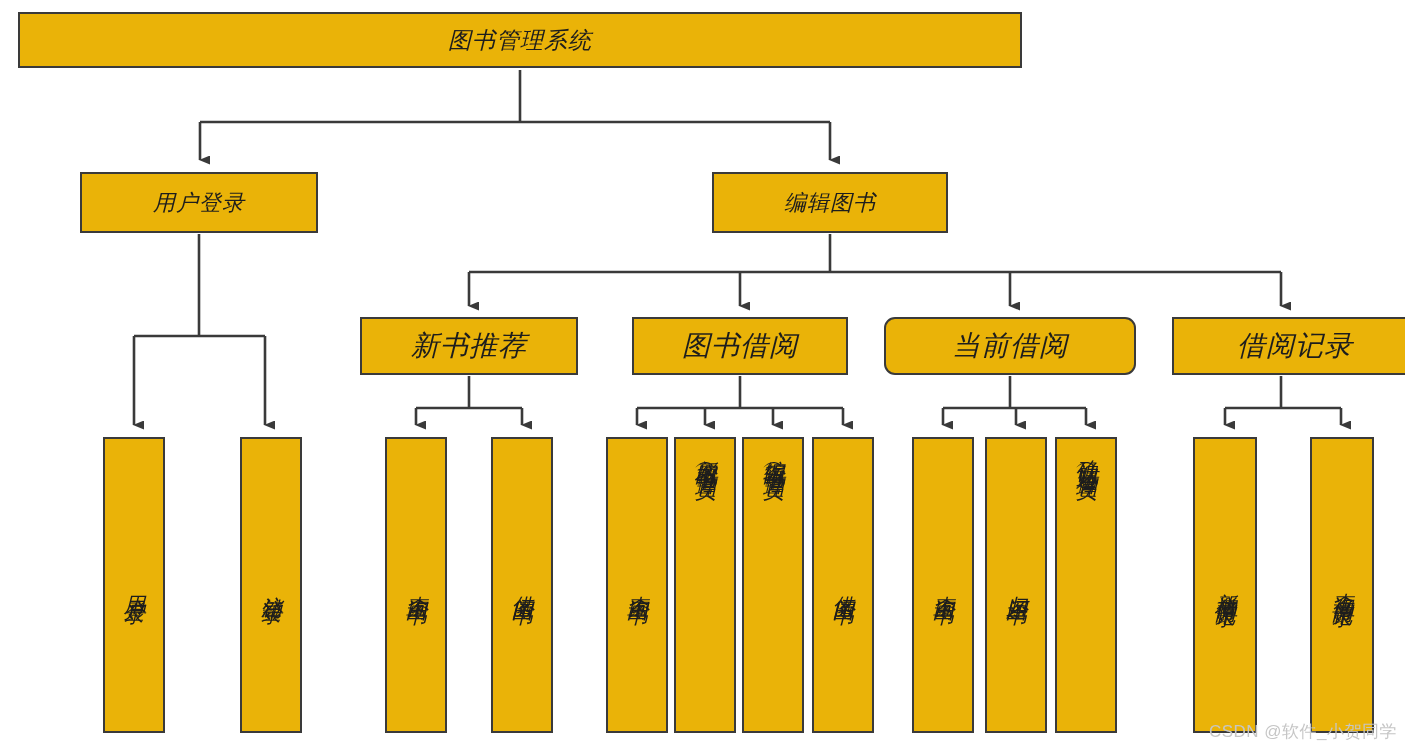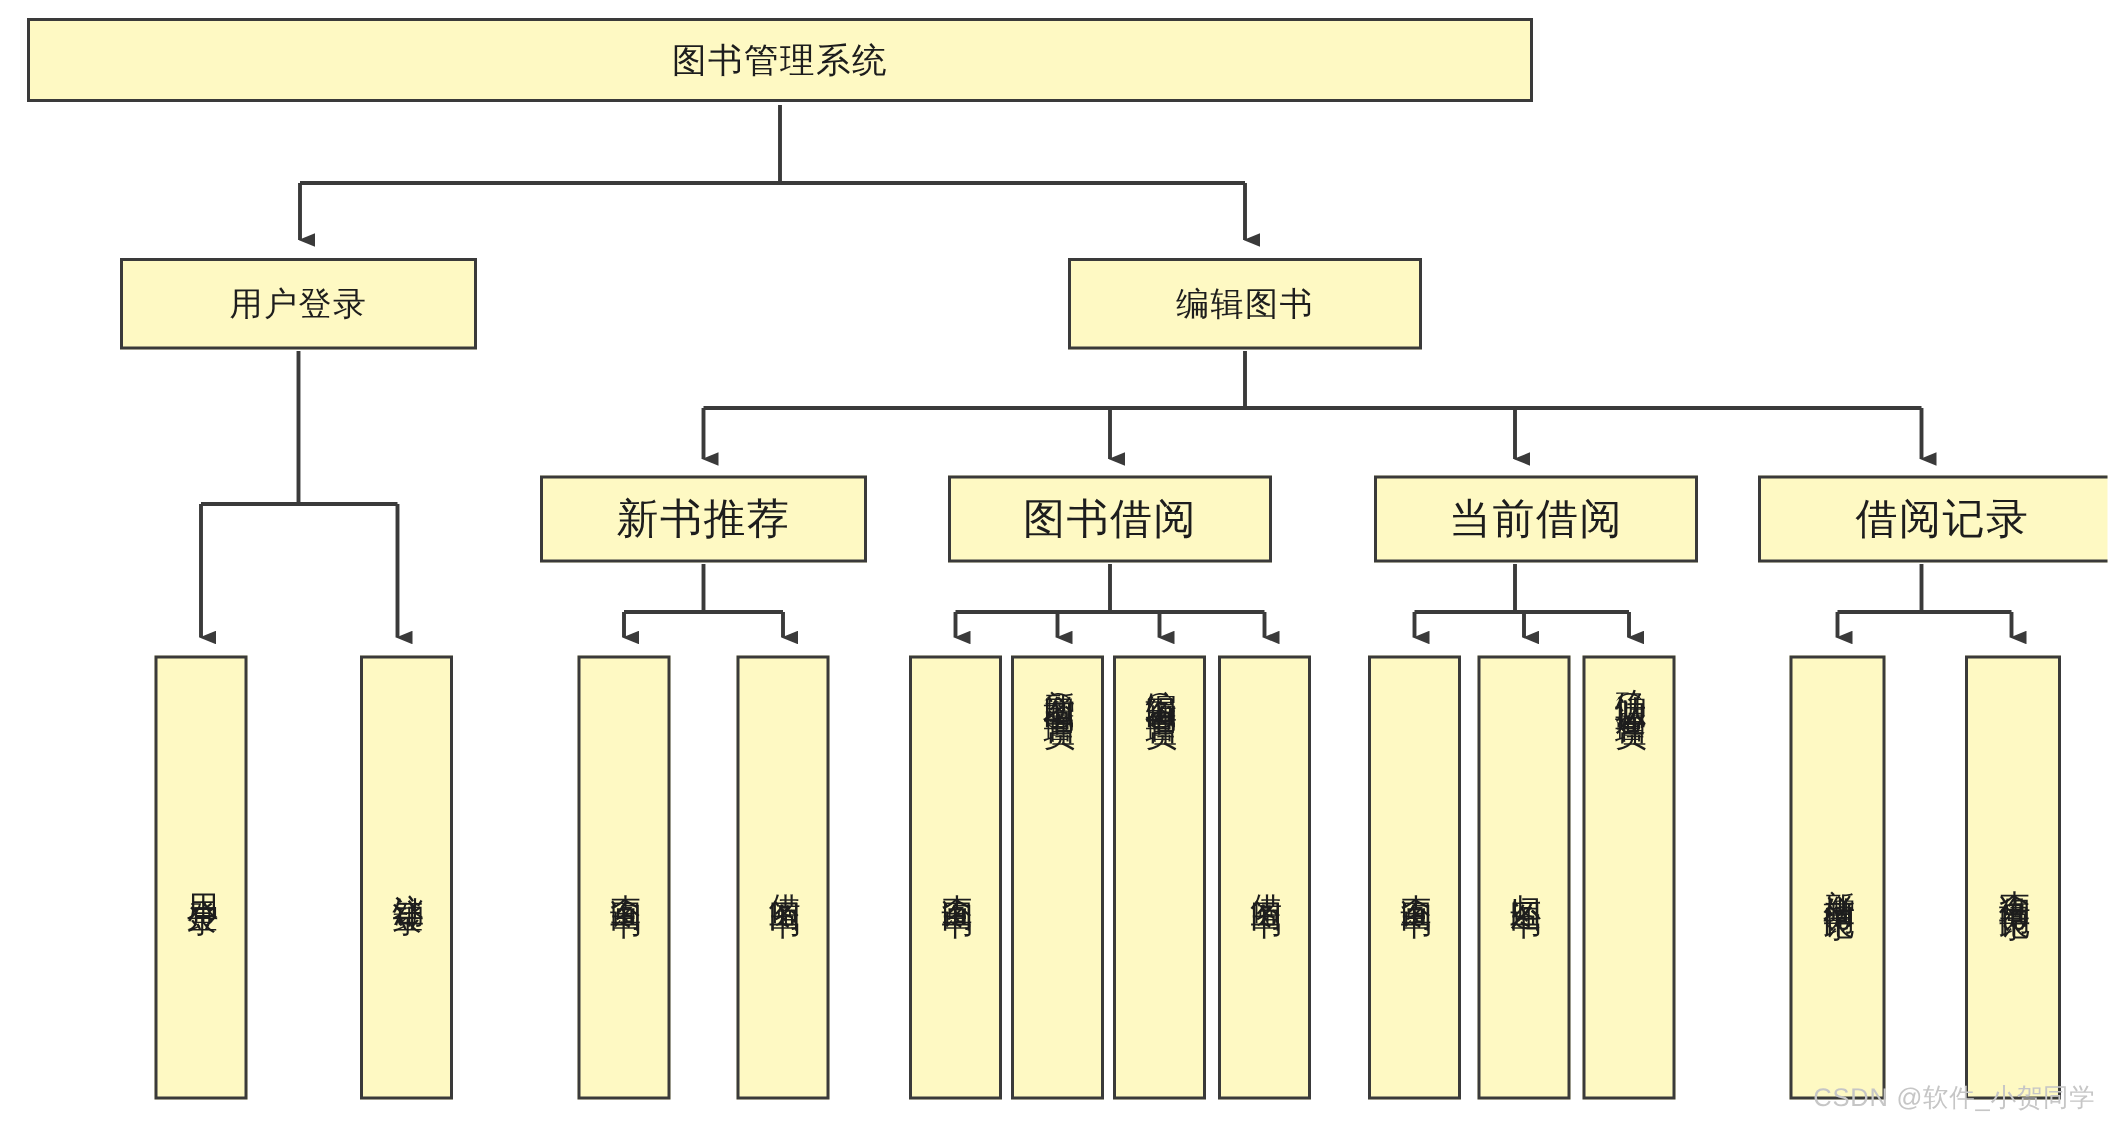--- a/index.html
+++ b/index.html
@@ -12,27 +12,28 @@
   }
   #canvas{position:relative;width:1405px;height:747px;}
 
   
   #wires{position:absolute;left:0;top:0;width:1405px;height:747px;}
 
   
   .node{
     position:absolute;
     box-sizing:border-box;
-    background:#fef9c3;
+    background:#eab308;
     border:2.5px solid #3a3a3a;
     display:flex;
     align-items:center;
     justify-content:center;
     color:#1d1d1d;
     letter-spacing:1px;
+    font-style:italic;
   }
   .node.root{font-size:23px;}
   .node.lvl1{font-size:22px;}
   .node.lvl2{font-size:28px;}
 
   
   .node.leaf{
     font-size:21px;
     align-items:flex-start;
     justify-content:center;
@@ -123,21 +124,21 @@
   <div class="node lvl1" style="left:712px;top:172px;width:236px;height:61px;">
     <span>编辑图书</span>
   </div>
 
   <div class="node lvl2" style="left:360px;top:317px;width:218px;height:58px;">
     <span>新书推荐</span>
   </div>
   <div class="node lvl2" style="left:632px;top:317px;width:216px;height:58px;">
     <span>图书借阅</span>
   </div>
-  <div class="node lvl2" style="left:916px;top:317px;width:216px;height:58px;">
+  <div class="node lvl2" style="left:884px;top:317px;width:252px;height:58px;border-radius:11px;">
     <span>当前借阅</span>
   </div>
   <div class="node lvl2" style="left:1172px;top:317px;width:246px;height:58px;">
     <span>借阅记录</span>
   </div>
 
   <div class="node leaf center" style="left:103px;top:437px;width:62px;height:296px;">
     <span class="vtext">用户登录</span>
   </div>
   <div class="node leaf center" style="left:240px;top:437px;width:62px;height:296px;">

